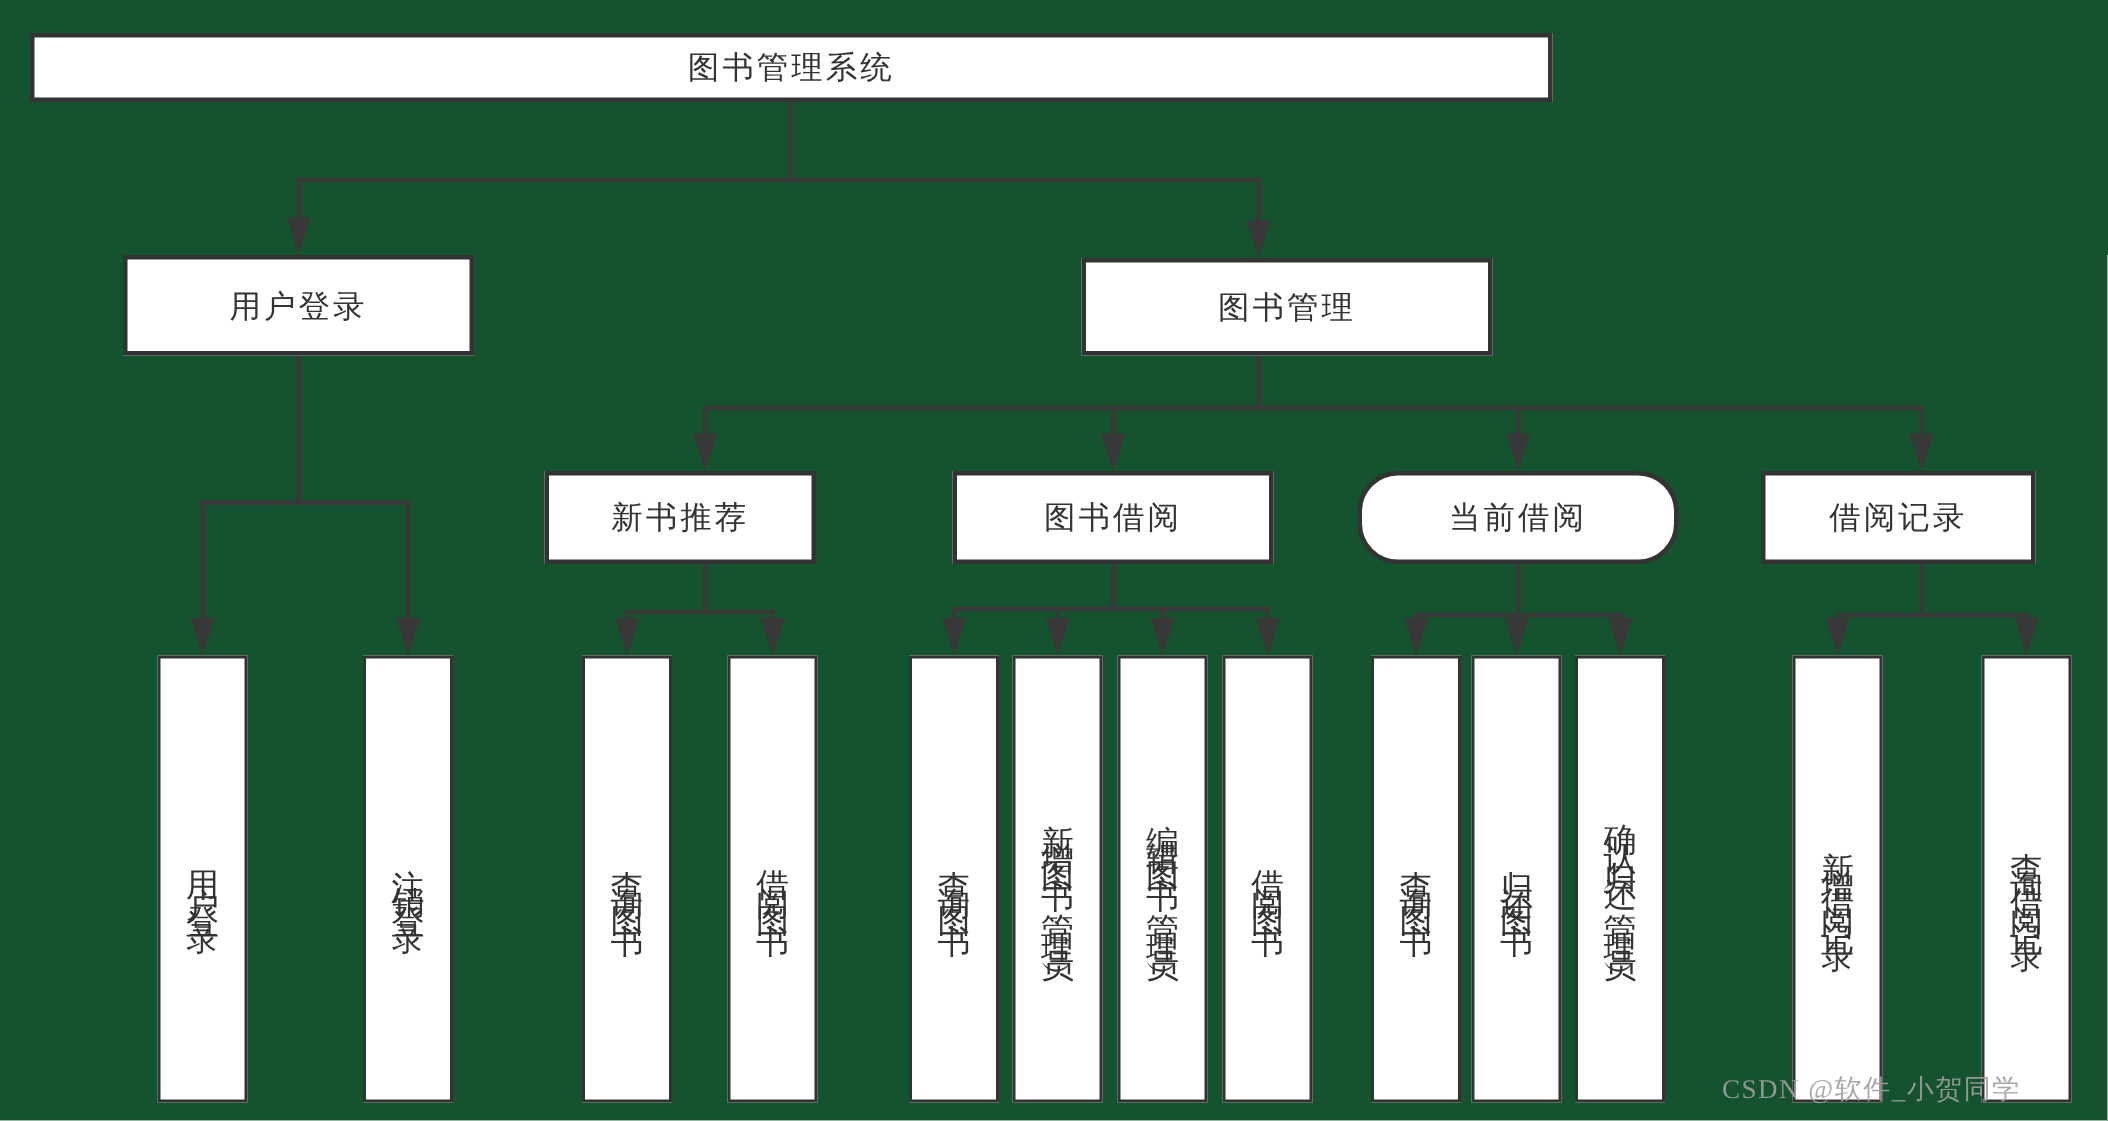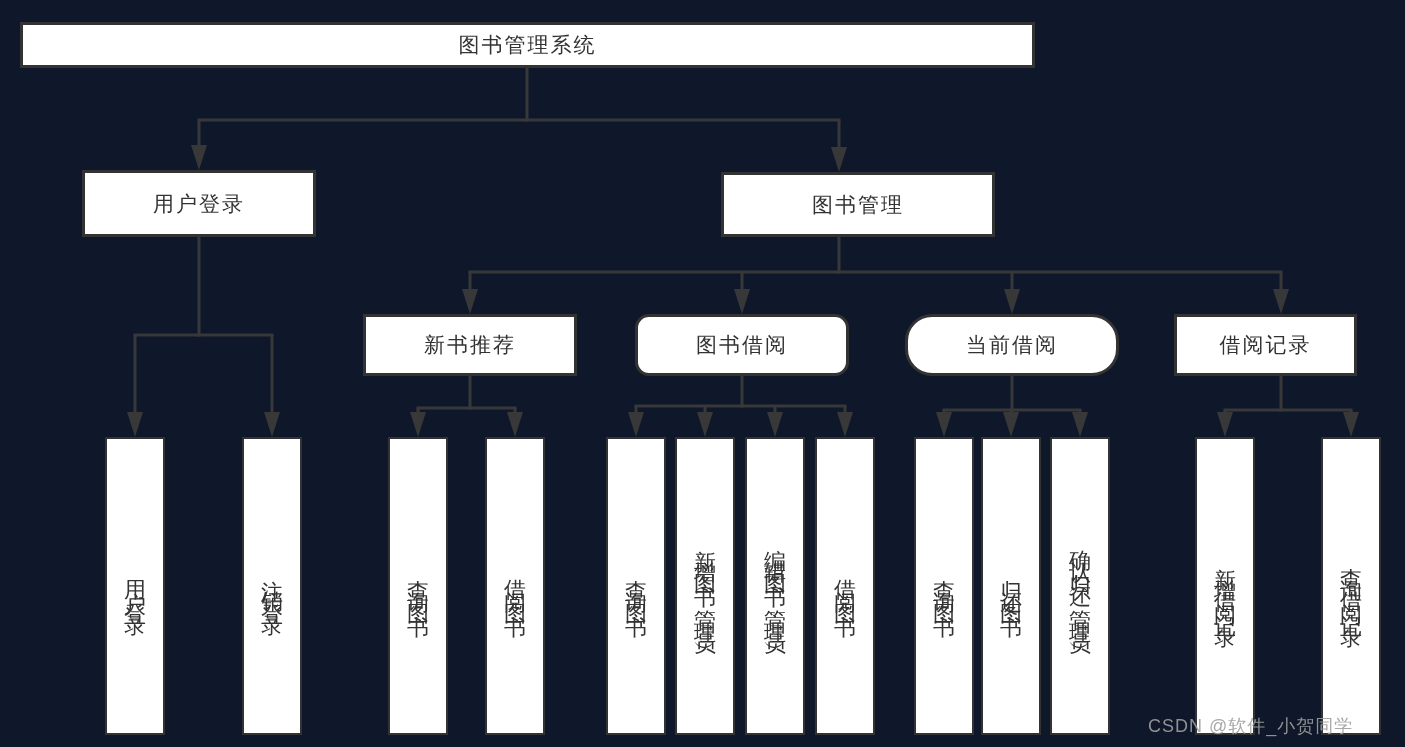--- a/index.html
+++ b/index.html
@@ -4,23 +4,23 @@
 <style>
   html, body {
     margin: 0;
     padding: 0;
     background: #ffffff;
   }
   .canvas {
     position: relative;
     width: 1405px;
     height: 747px;
-    background: #0f172a;
+    background: #14532d;
     overflow: hidden;
-    font-family: Liberation Sans, sans-serif;
+    font-family: Liberation Serif, serif;
   }
   .connectors {
     position: absolute;
     left: 0;
     top: 0;
     width: 1405px;
     height: 747px;
     pointer-events: none;
   }
   .connectors line {
@@ -154,24 +154,24 @@
     <span>图书管理系统</span>
   </div>
 
   <div class="box hlabel" style="left:82px; top:170px; width:234px; height:67px;">
     <span>用户登录</span>
   </div>
   <div class="box hlabel" style="left:721px; top:172px; width:274px; height:65px;">
     <span>图书管理</span>
   </div>
 
-  <div class="box hlabel" style="left:363px; top:314px; width:214px; height:62px;">
+  <div class="box hlabel" style="left:363px; top:314px; width:181px; height:62px;">
     <span>新书推荐</span>
   </div>
-  <div class="box hlabel" style="left:635px; top:314px; width:214px; height:62px;border-radius:14px;">
+  <div class="box hlabel" style="left:635px; top:314px; width:214px; height:62px;">
     <span>图书借阅</span>
   </div>
   <div class="box hlabel" style="left:905px; top:314px; width:214px; height:62px;border-radius:27px;">
     <span>当前借阅</span>
   </div>
   <div class="box hlabel" style="left:1174px; top:314px; width:183px; height:62px;">
     <span>借阅记录</span>
   </div>
 
   <div class="box leaf" style="left:105px; top:437px; width:60px; height:298px;">

